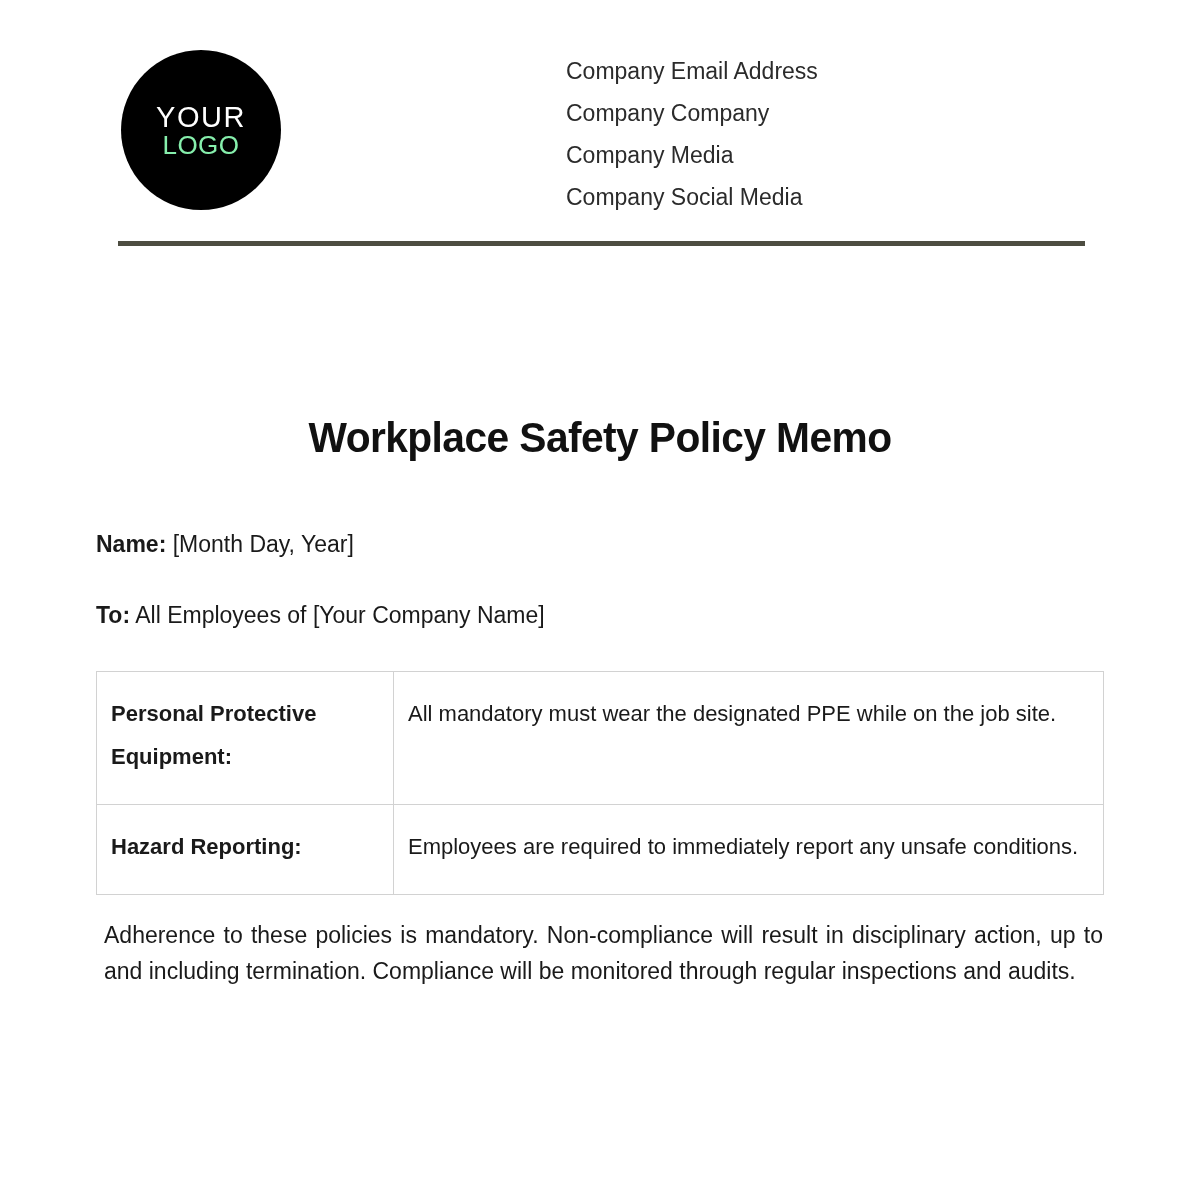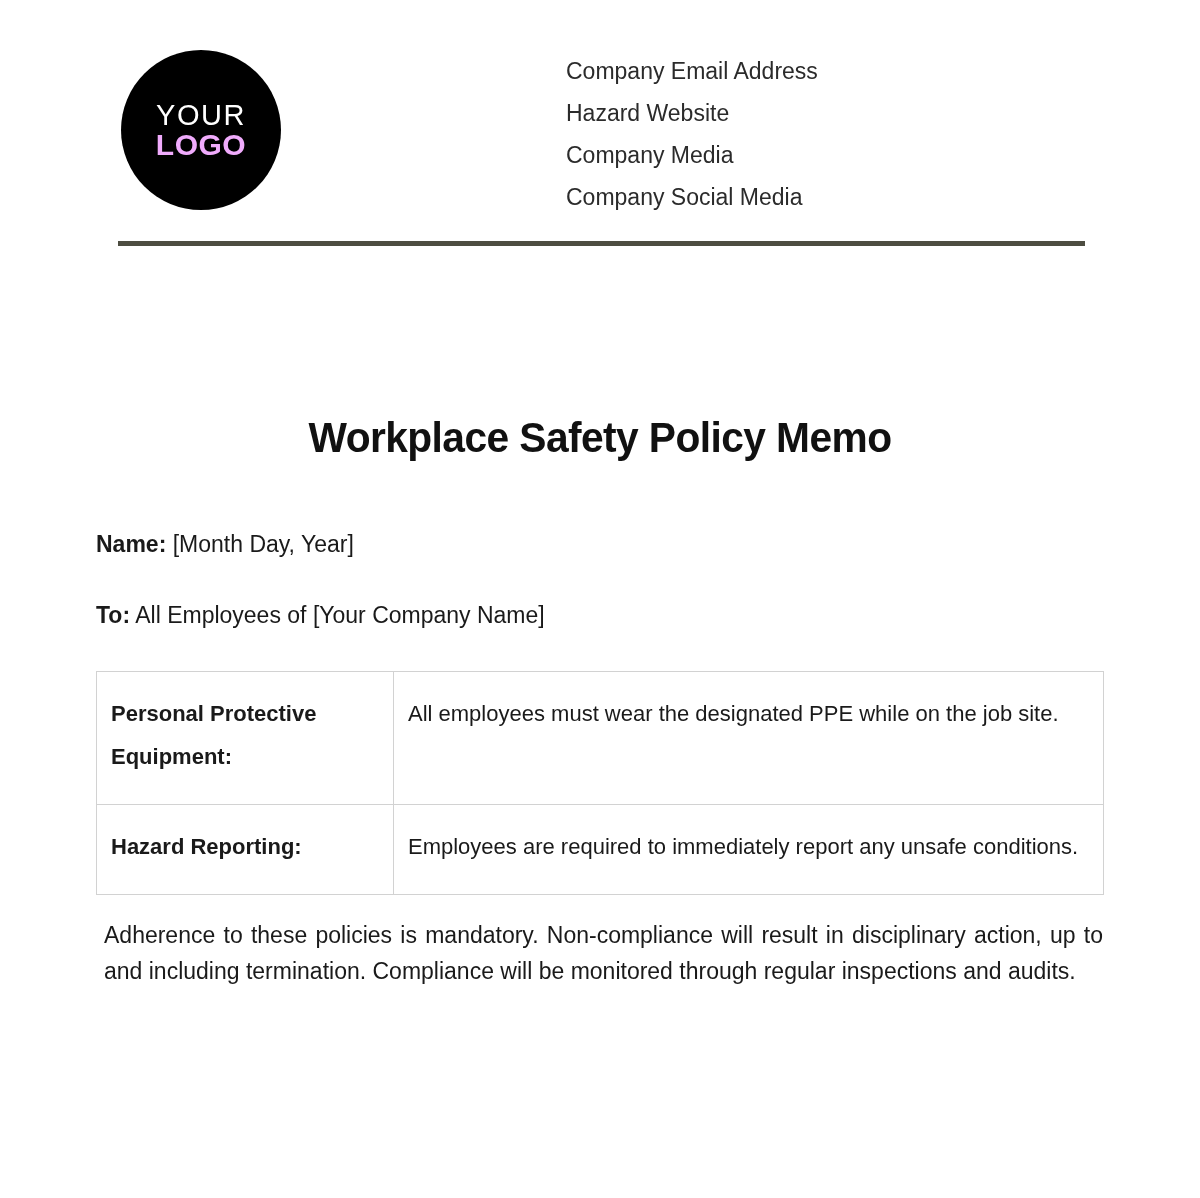--- a/index.html
+++ b/index.html
@@ -48,23 +48,23 @@
     line-height: 1;
   }
   .logo-line1 {
     color: #ffffff;
     font-size: 29px;
     font-weight: 400;
     letter-spacing: 1.5px;
     margin-bottom: 0;
   }
   .logo-line2 {
-    color: #f0abfc;
-    font-size: 30px;
-    font-weight: 700;
+    color: #86efac;
+    font-size: 26px;
+    font-weight: 400;
     letter-spacing: 0.5px;
   }
 
   .contact-block {
     position: absolute;
     right: 114px;
     top: 50px;
     text-align: left;
     width: 520px;
   }
@@ -163,21 +163,21 @@
 
   <div class="header">
 
     <div class="logo-badge">
       <div class="logo-line1">YOUR</div>
       <div class="logo-line2">LOGO</div>
     </div>
 
     <div class="contact-block">
       <div class="contact-line">Company Email Address</div>
-      <div class="contact-line">Hazard Website</div>
+      <div class="contact-line">Company Company</div>
       <div class="contact-line">Company Media</div>
       <div class="contact-line">Company Social Media</div>
     </div>
 
     <div class="header-rule"></div>
   </div>
 
   <div class="doc-title">Workplace Safety Policy Memo</div>
 
   <div class="content">
@@ -190,21 +190,21 @@
     <div class="meta-line">
       <span class="lbl">To:</span>
       <span>All Employees of [Your Company Name]</span>
     </div>
 
 
     <table class="policy-table">
       <tbody>
         <tr>
           <td class="key">Personal Protective Equipment:</td>
-          <td class="val">All employees must wear the designated PPE while on the job site.</td>
+          <td class="val">All mandatory must wear the designated PPE while on the job site.</td>
         </tr>
         <tr>
           <td class="key">Hazard Reporting:</td>
           <td class="val">Employees are required to immediately report any unsafe conditions.</td>
         </tr>
       </tbody>
     </table>
 
     <div class="closing-wrap">
       <p class="para">Adherence to these policies is mandatory. Non-compliance will result in disciplinary action, up to and including termination. Compliance will be monitored through regular inspections and audits.</p>

